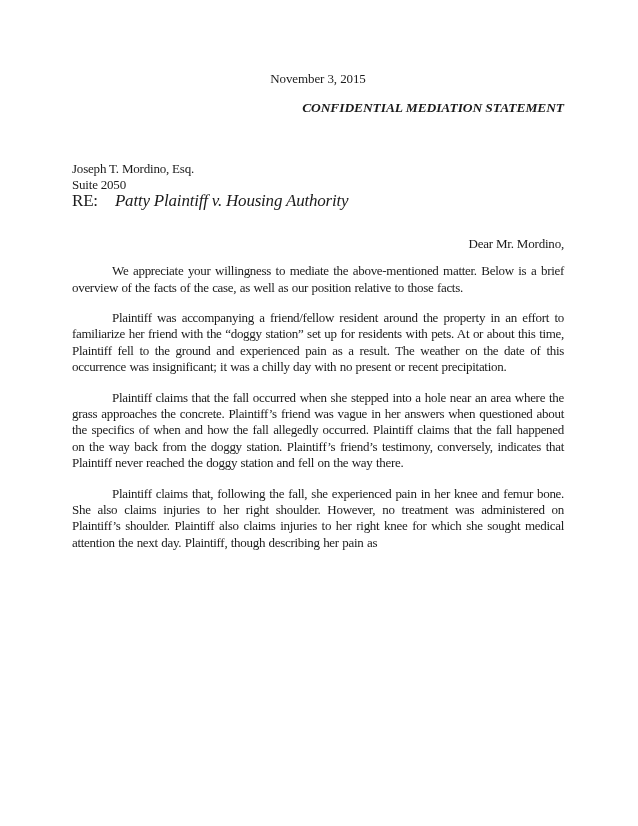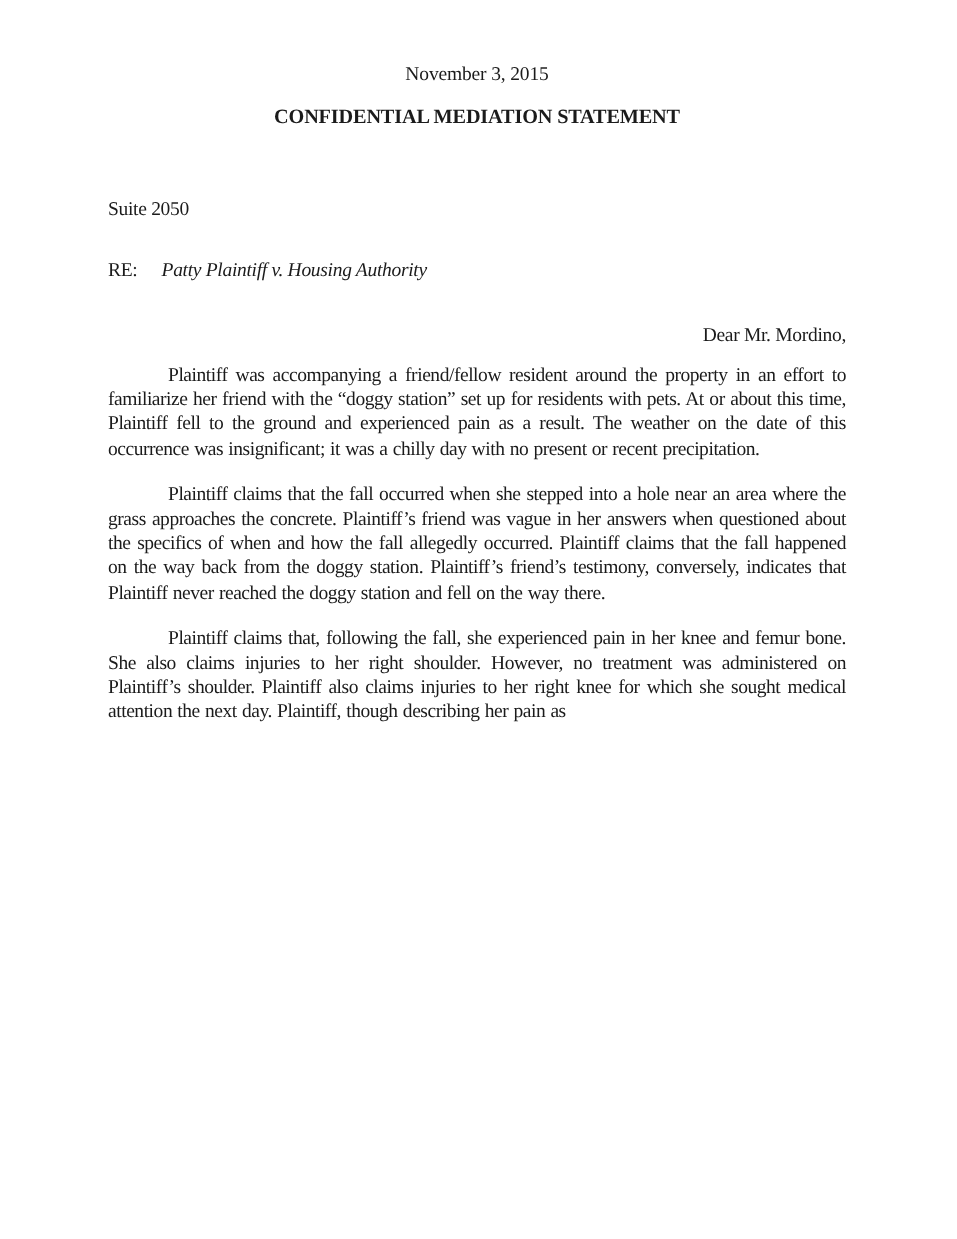--- a/index.html
+++ b/index.html
@@ -9,46 +9,46 @@
     background: #ffffff;
   }
   .page {
     position: relative;
     width: 638px;
     height: 826px;
     margin: 0 auto;
     background: #ffffff;
     color: #1b1b1b;
     font-family: "Liberation Serif", "DejaVu Serif", serif;
-    padding: 40px 74px 0 72px;
+    padding: 70px 74px 0 72px;
     overflow: hidden;
   }
   .date-line {
     text-align: center;
     font-size: 13px;
     line-height: 17px;
     letter-spacing: -0.1px;
   }
   .doc-title {
-    text-align: center;
+    text-align: right;
     font-weight: bold;
     font-size: 13.5px;
     line-height: 17px;
     margin-top: 12px;
     letter-spacing: -0.1px;
+    font-style: italic;
   }
   .address-block {
     margin-top: 45px;
     font-size: 13px;
     line-height: 15.6px;
     letter-spacing: -0.2px;
   }
   .re-line {
-    margin-top: 24px;
-    font-size: 13px;
+    font-size: 17px;
     line-height: 17px;
     letter-spacing: -0.2px;
   }
   .re-label {
     margin-right: 13px;
   }
   .re-case {
     font-style: italic;
   }
   .salutation {
@@ -74,29 +74,31 @@
 </head>
 <body>
 
 <div class="page">
 
   <div class="date-line">November 3, 2015</div>
 
   <div class="doc-title">CONFIDENTIAL MEDIATION STATEMENT</div>
 
   <div class="address-block">
+    <div>Joseph T. Mordino, Esq.</div>
     <div>Suite 2050</div>
   </div>
 
   <div class="re-line">
     <span class="re-label">RE:</span>
     <span class="re-case">Patty Plaintiff v. Housing Authority</span>
   </div>
 
   <div class="salutation">Dear Mr. Mordino,</div>
 
   <div class="body-paragraphs">
+    <p>We appreciate your willingness to mediate the above-mentioned matter. Below is a brief overview of the facts of the case, as well as our position relative to those facts.</p>
     <p>Plaintiff was accompanying a friend/fellow resident around the property in an effort to familiarize her friend with the “doggy station” set up for residents with pets. At or about this time, Plaintiff fell to the ground and experienced pain as a result. The weather on the date of this occurrence was insignificant; it was a chilly day with no present or recent precipitation.</p>
     <p>Plaintiff claims that the fall occurred when she stepped into a hole near an area where the grass approaches the concrete. Plaintiff’s friend was vague in her answers when questioned about the specifics of when and how the fall allegedly occurred. Plaintiff claims that the fall happened on the way back from the doggy station. Plaintiff’s friend’s testimony, conversely, indicates that Plaintiff never reached the doggy station and fell on the way there.</p>
     <p>Plaintiff claims that, following the fall, she experienced pain in her knee and femur bone. She also claims injuries to her right shoulder.  However, no treatment was administered on Plaintiff’s shoulder. Plaintiff also claims injuries to her right knee for which she sought medical attention the next day. Plaintiff, though describing her pain as</p>
   </div>
 
 </div>
 
 </body></html>

